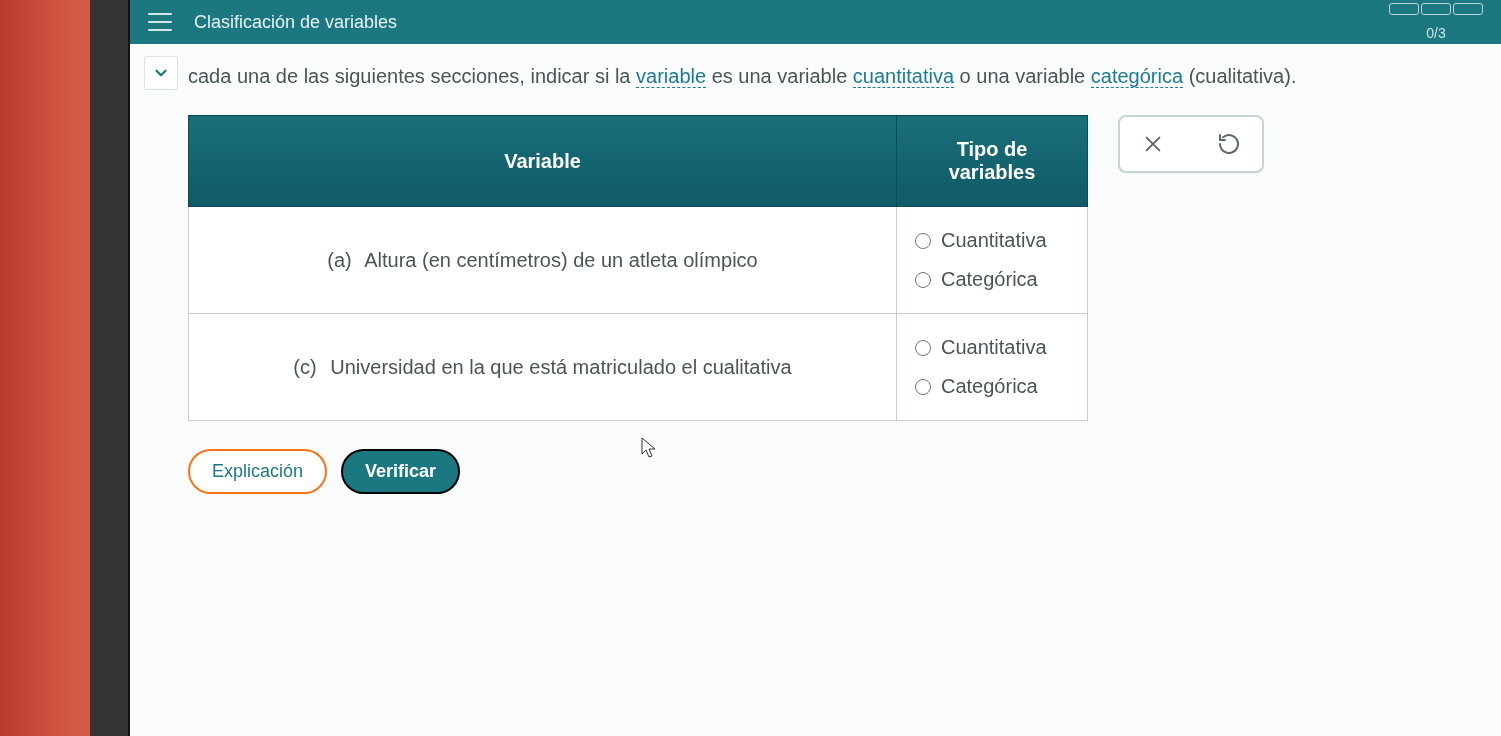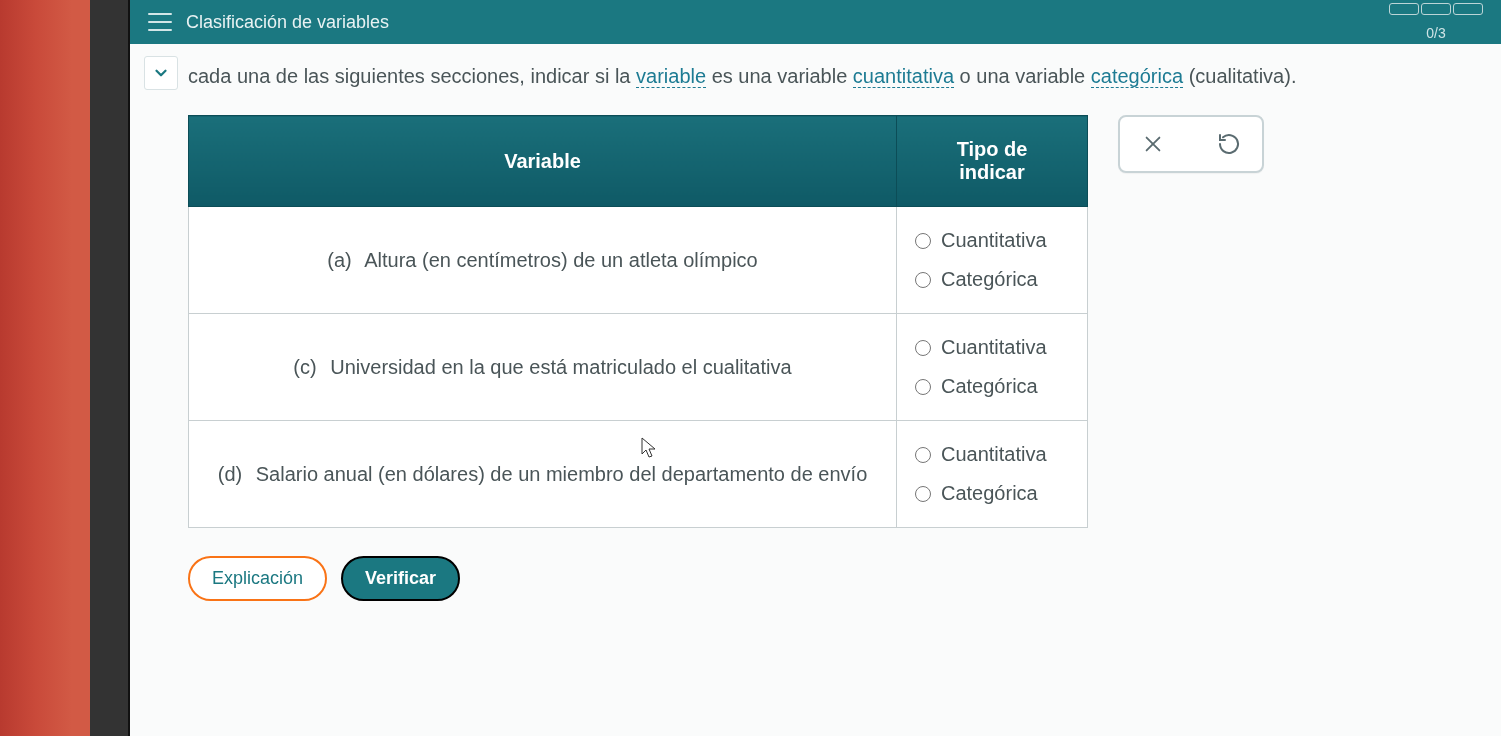--- a/index.html
+++ b/index.html
@@ -31,21 +31,21 @@
     display: flex;
     flex-direction: column;
   }
   .titlebar {
     background: #1b7881;
     color: #e8f2f3;
     height: 44px;
     display: flex;
     align-items: center;
     padding: 0 18px;
-    gap: 14px;
+    gap: 22px;
   }
   .hamburger {
     width: 24px; height: 18px;
     display: flex; flex-direction: column; justify-content: space-between;
     opacity: .9;
   }
   .hamburger span { height: 2px; background: #e8f2f3; border-radius: 1px;}
   .titlebar-title { font-size: 18px; font-weight: 500; }
   .titlebar-right {
     margin-left: auto;
@@ -237,21 +237,21 @@
         <span> (cualitativa).</span>
       </div>
     </div>
 
     <div class="work-row">
       <table class="var-table">
         <thead>
           <tr>
             <th>Variable</th>
             <th style="width:190px; white-space:pre-line;">Tipo de
-indicar</th>
+variables</th>
           </tr>
         </thead>
         <tbody>
           <tr>
             <td>
                 <div class="var-cell">
               <span class="lbl">(a)</span>
               <span>Altura (en centímetros) de un atleta olímpico</span>
             </div>
               </td>
@@ -281,40 +281,20 @@
                     <input type="radio" name="r2" style="">
                     <span>Cuantitativa</span>
                   </label>
               <label class="radio-opt">
                     <input type="radio" name="r2" style="">
                     <span>Categórica</span>
                   </label>
             </div>
               </td>
           </tr>
-          <tr>
-            <td>
-                <div class="var-cell">
-              <span class="lbl">(d)</span>
-              <span>Salario anual (en dólares) de un miembro del departamento de envío</span>
-            </div>
-              </td>
-            <td>
-                <div class="type-cell">
-              <label class="radio-opt">
-                    <input type="radio" name="r3" style="">
-                    <span>Cuantitativa</span>
-                  </label>
-              <label class="radio-opt">
-                    <input type="radio" name="r3" style="">
-                    <span>Categórica</span>
-                  </label>
-            </div>
-              </td>
-          </tr>
         </tbody>
       </table>
 
       <div class="tools">
         <div class="tool-btn">
           <svg viewBox="0 0 24 24" width="22" height="22" stroke="#5a6b70" stroke-width="2" fill="none" stroke-linecap="round">
               <line x1="5" y1="5" x2="19" y2="19"></line>
               <line x1="19" y1="5" x2="5" y2="19"></line>
             </svg>
         </div>

